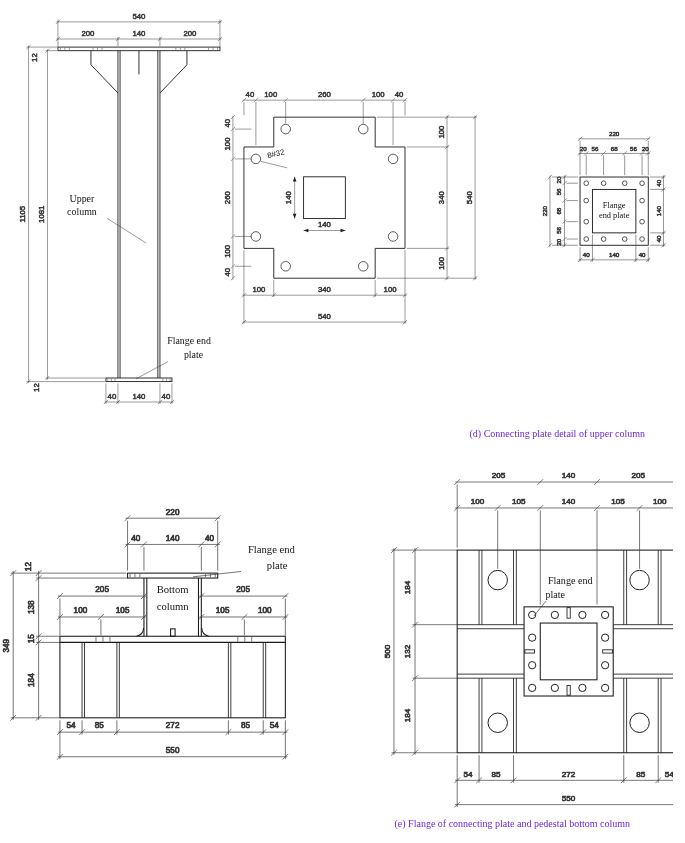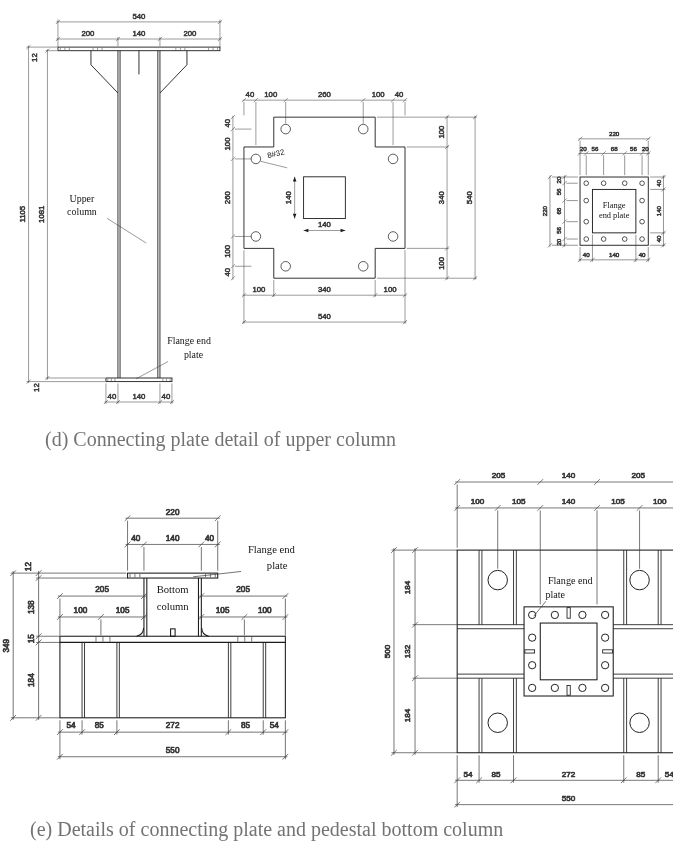--- a/index.html
+++ b/index.html
@@ -14,22 +14,22 @@
   .hole{stroke:#1c1c1c;stroke-width:2.4;fill:none;}
   .ar{fill:#1c1c1c;stroke:none;}
   text{fill:#141414;font-family:"Liberation Sans",sans-serif;}
   .dt{font-size:26px;text-anchor:middle;}
   .dtc{font-size:20px;text-anchor:middle;}
   .dtd{font-size:20px;text-anchor:middle;}
   .lbA{font-family:"Liberation Serif",serif;font-size:33px;text-anchor:middle;}
   .lbC{font-family:"Liberation Serif",serif;font-size:27px;text-anchor:middle;}
   .lbD{font-family:"Liberation Serif",serif;font-size:26px;text-anchor:middle;}
   .lbE{font-family:"Liberation Serif",serif;font-size:25px;text-anchor:middle;}
-  .caption{position:absolute;font-family:"Liberation Serif",serif;font-size:20px;color:#737373;
-           text-align:left;}
+  .caption{position:absolute;font-family:"Liberation Serif",serif;font-size:10px;color:#6d28d9;
+           text-align:right;}
 </style>
 </head>
 <body>
 
 <div id="canvas">
 
   <svg style="left:12px;top:6px;width:250px;height:414px" viewBox="0 0 833 1380">
     <defs>
         <path id="tk" d="M-7 7 L7 -7"></path>
       </defs>
@@ -619,15 +619,15 @@
       <text class="dtd" x="453" y="806">272</text>
       <text class="dtd" x="631" y="806">85</text>
       <text class="dtd" x="701" y="806">54</text>
       <line x1="173" y1="875" x2="733" y2="875"></line>
       <use href="#tk" x="178" y="875"></use>
         <use href="#tk" x="728" y="875"></use>
       <text class="dtd" x="453" y="866">550</text>
     </g>
   </svg>
 
-  <div class="caption" style="left:30px;top:818px;width:600px">(e) Details of connecting plate and pedestal bottom column</div>
+  <div class="caption" style="left:30px;top:818px;width:600px">(e) Flange of connecting plate and pedestal bottom column</div>
 
 </div>
 
 </body></html>

